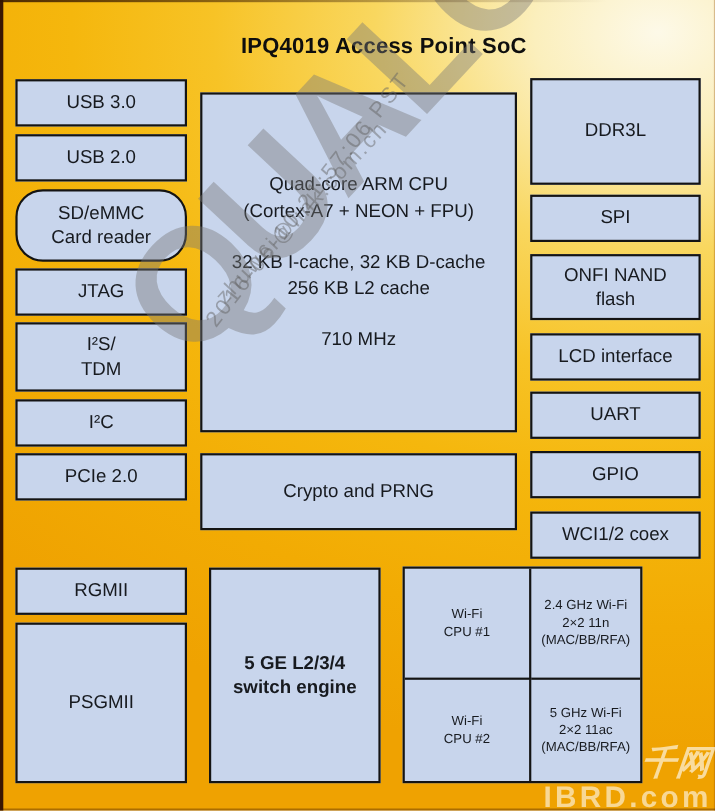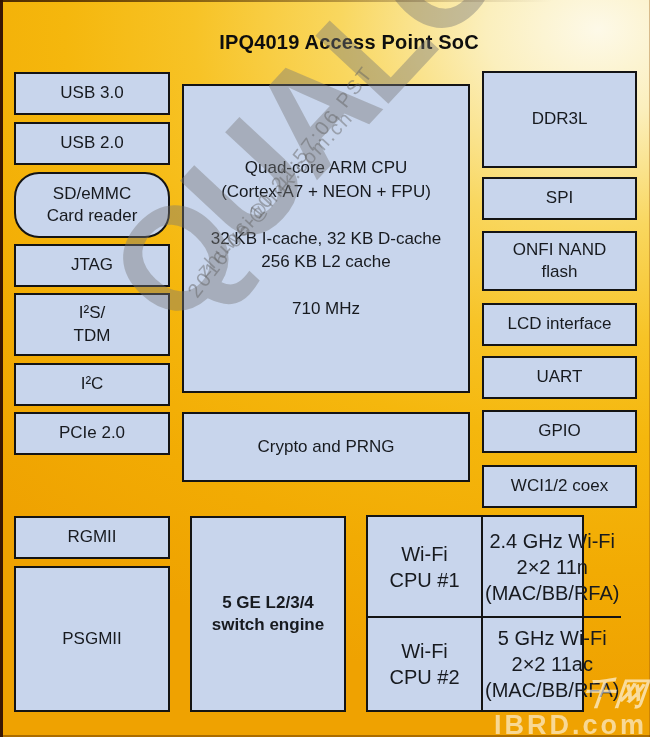--- a/index.html
+++ b/index.html
@@ -59,21 +59,21 @@
     box-sizing:border-box;border:2px solid #141414;background:#c8d5ec;
     display:flex;flex-direction:column;color:#171a1f;font-size:17px;line-height:1.3;
   }
   .hnat-top{height:50px;border-bottom:2px solid #141414;display:flex;align-items:center;justify-content:center;}
   .hnat-bottom{flex:1;display:flex;align-items:center;justify-content:center;text-align:center;white-space:pre-line;font-weight:bold;}
   
   .wifi-grid{
     position:absolute;left:366px;top:515px;width:218px;height:197px;z-index:1;
     box-sizing:border-box;border:2px solid #141414;background:#c8d5ec;
     display:grid;grid-template-columns:115px 1fr;grid-template-rows:101px 1fr;
-    color:#171a1f;font-size:20px;line-height:1.3;
+    color:#171a1f;font-size:12px;line-height:1.3;
   }
   .wifi-cell{display:flex;align-items:center;justify-content:center;text-align:center;white-space:pre-line;padding:2px;}
   .wifi-cell.c1{border-right:2px solid #141414;border-bottom:2px solid #141414;}
   .wifi-cell.c2{border-bottom:2px solid #141414;}
   .wifi-cell.c3{border-right:2px solid #141414;}
   
   .wm{position:absolute;z-index:5;pointer-events:none;white-space:nowrap;}
   #wm-brand{
     left:85px;top:250px;transform:rotate(-47deg);transform-origin:0 0;
     font-size:145px;font-weight:bold;letter-spacing:-6px;line-height:1;

